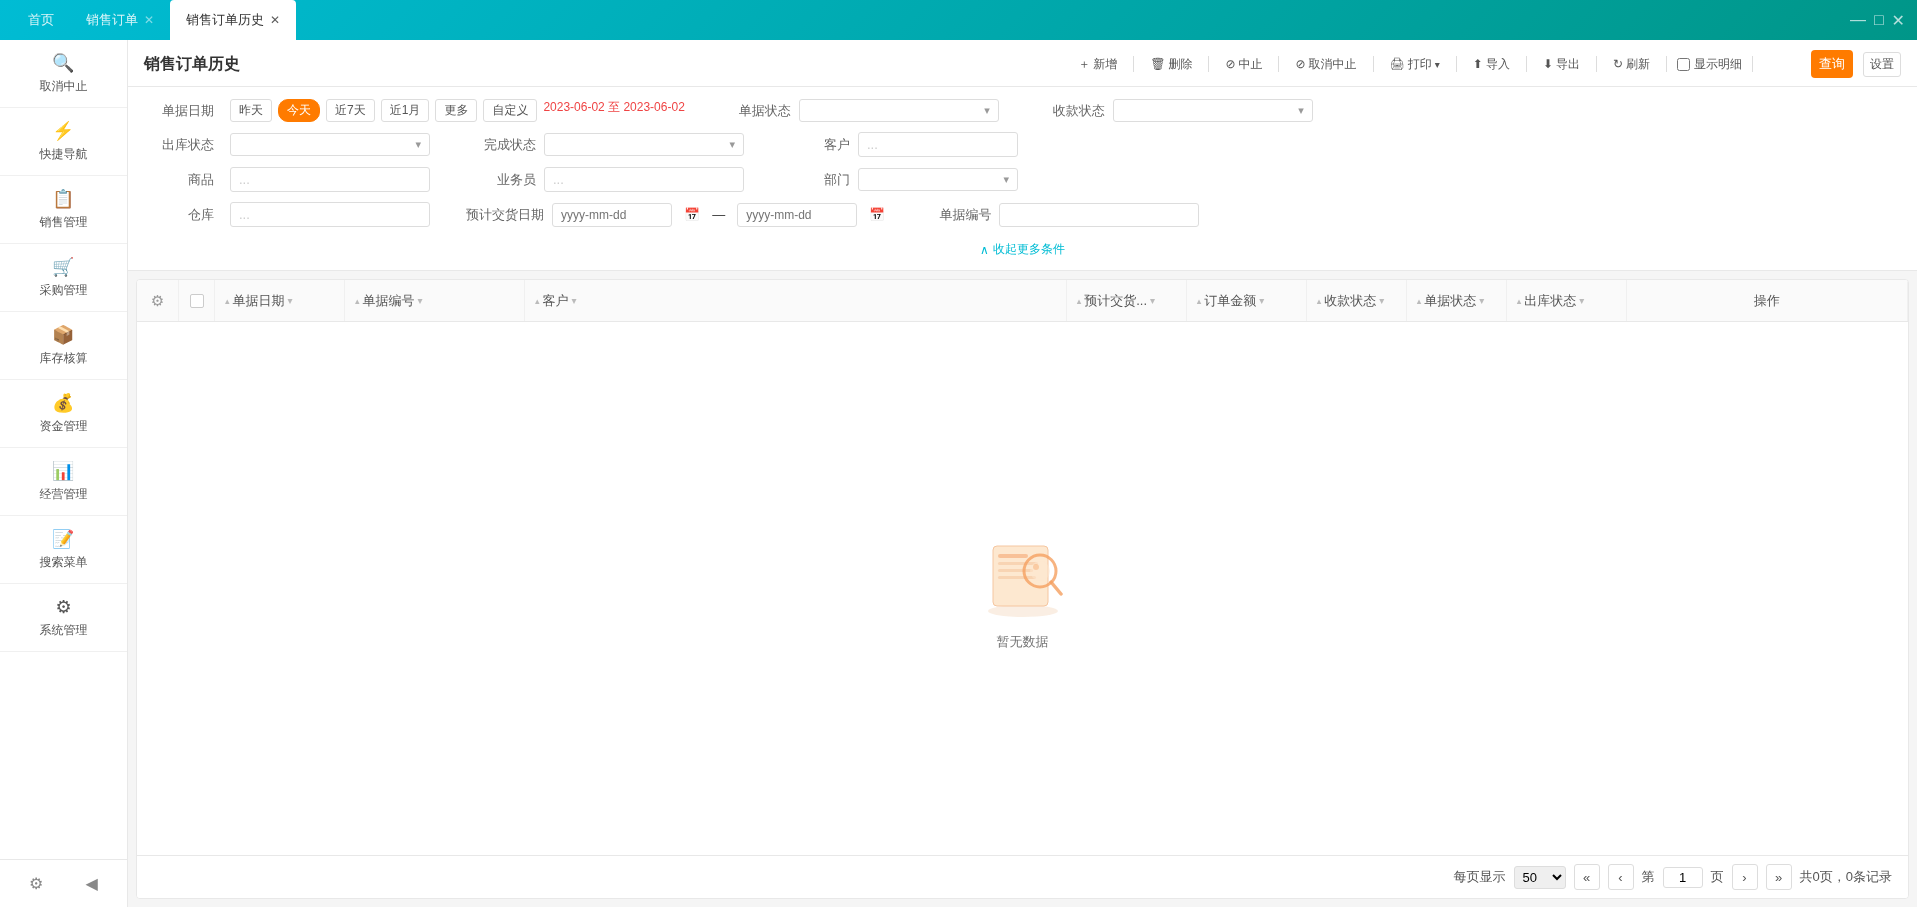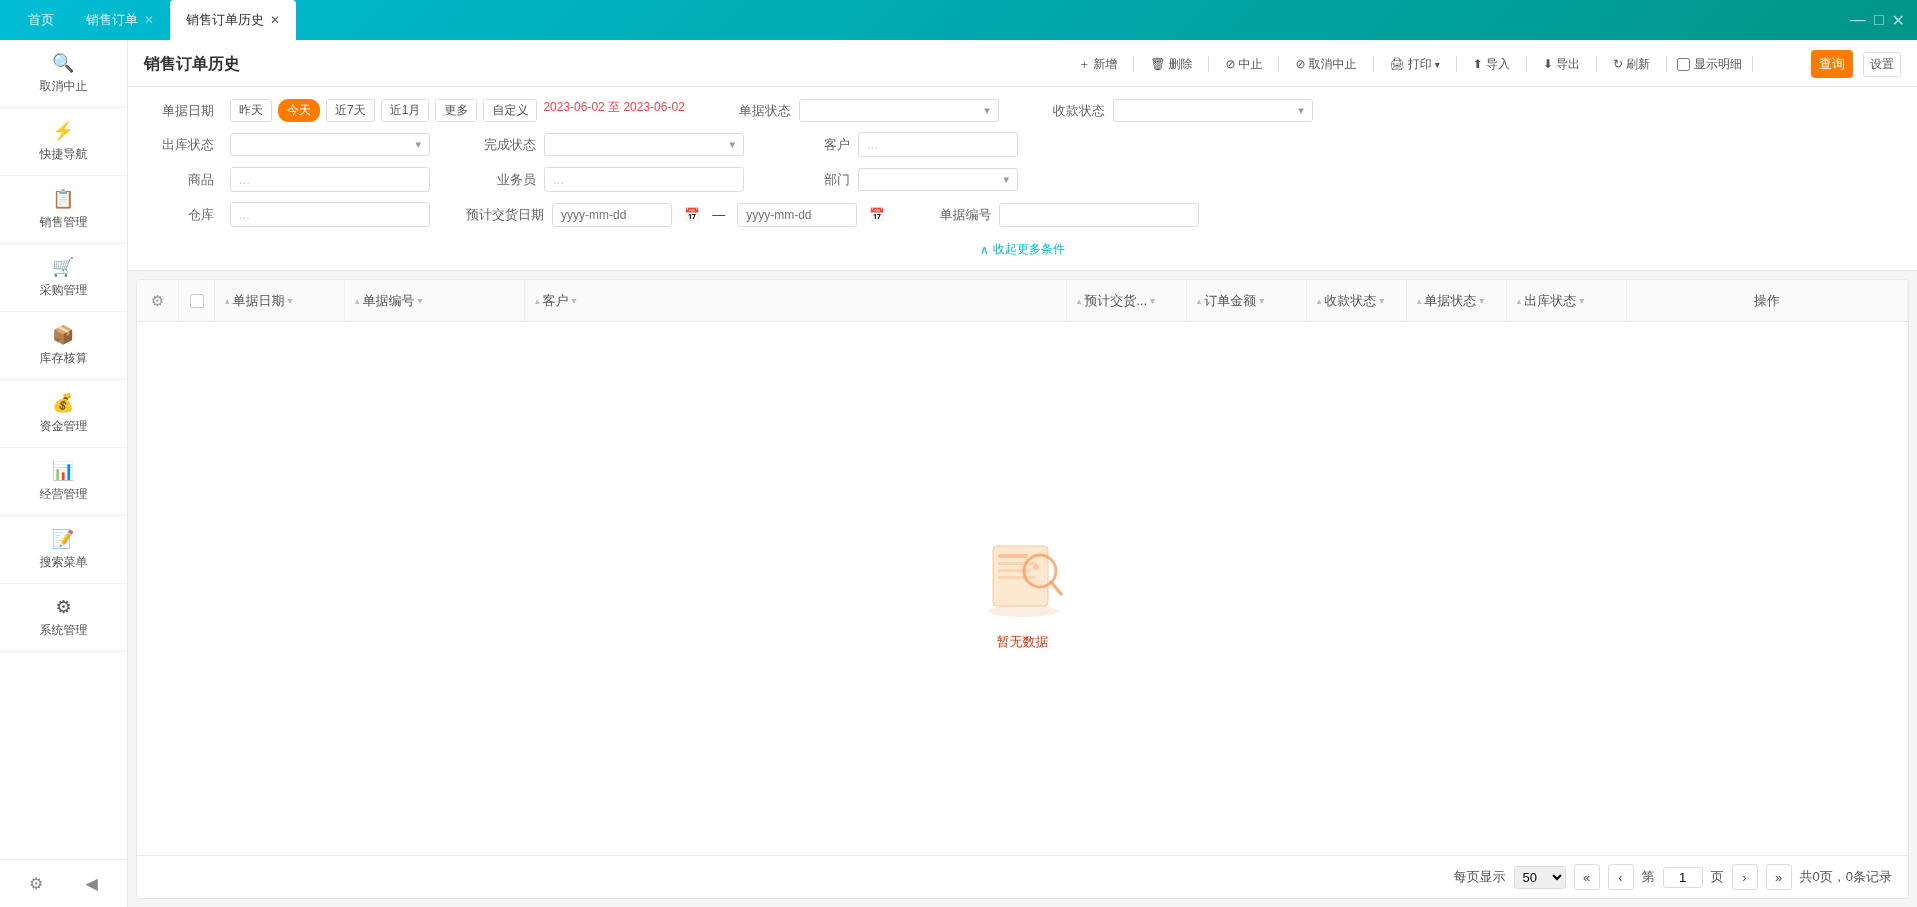--- a/index.html
+++ b/index.html
@@ -290,21 +290,21 @@
       justify-content: center;
     }
     .empty-state {
       display: flex;
       flex-direction: column;
       align-items: center;
       gap: 12px;
     }
     .empty-text {
       font-size: 13px;
-      color: #c2410c;
+      color: #737373;
     }
 
     
     .pagination {
       display: flex;
       align-items: center;
       justify-content: flex-end;
       padding: 8px 16px;
       background: #fff;
       border-top: 1px solid #e8e8e8;

